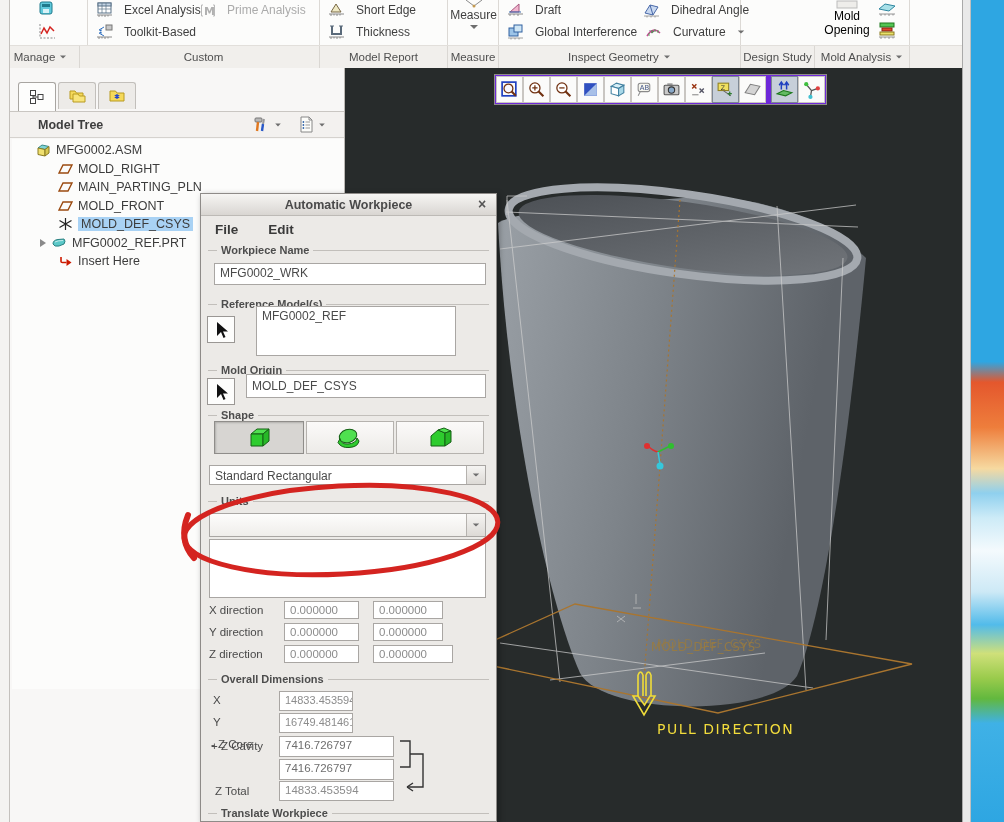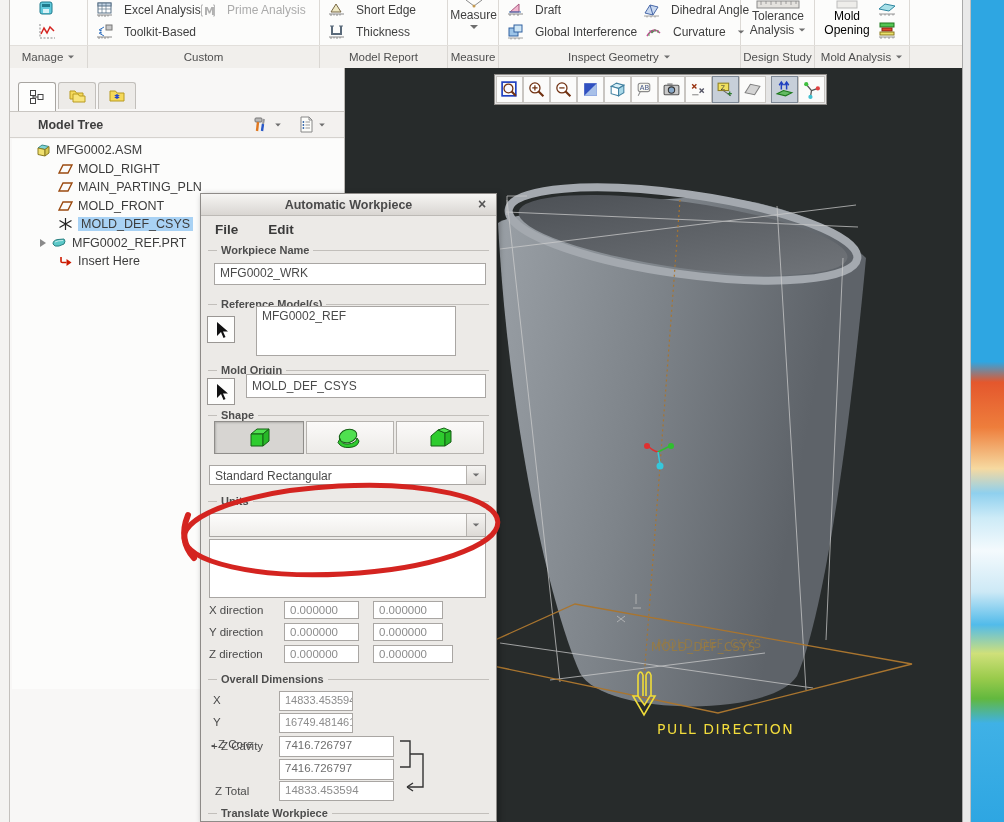--- a/index.html
+++ b/index.html
@@ -30,21 +30,21 @@
   .navtab.active { background:#FDFDFC; border-color:#A8A5A1; height:29px; }
   #navheader { position:absolute; left:0; top:43px; width:334px; height:27px; background:#F3F1EF; border-top:1px solid #C9C6C2; border-bottom:1px solid #D5D2CE; display:flex; align-items:center; }
   #navheader .title { font-size:12.5px; font-weight:bold; color:#3E3E3E; margin-left:28px; }
   #tree { position:absolute; left:2px; top:71px; width:332px; height:550px; background:#FCFCFB; font-size:12.5px; color:#3C3C3C; }
   .titem { position:absolute; display:flex; align-items:center; gap:5px; height:18px; white-space:nowrap; }
   .tsel { background:#A9D2F4; padding:0 3px; }
   .expander { width:0; height:0; border-top:4px solid transparent; border-bottom:4px solid transparent; border-left:6px solid #8A8A8A; }
 
   
   #canvas { left:345px; top:68px; width:617px; height:754px; background:#272B2B; }
-  #gtoolbar { position:absolute; left:149px; top:6px; height:31px; background:#e5e5e5; border:1px solid #8F8C88; display:flex; align-items:center; padding:1px; }
+  #gtoolbar { position:absolute; left:149px; top:6px; height:31px; background:#6d28d9; border:1px solid #8F8C88; display:flex; align-items:center; padding:1px; }
   .gbtn { width:27px; height:27px; background:#FBFBFA; border:1px solid #C9C6C2; display:flex; align-items:center; justify-content:center; margin-right:0px; }
   .gbtn.pressed { background:#C7CFD9; border-color:#7E8894; }
   .ggap { width:5px; height:27px; }
 
   
   #winborder { left:962px; top:0; width:9px; height:822px; background:#E9E9E9; border-left:1px solid #A9A9A9; border-right:1px solid #BFBFBF; }
   #wallpaper { left:971px; top:0; width:33px; height:822px;
     background:linear-gradient(180deg,#2EA6E2 0%,#2EA6E2 44%,#E4572D 46.5%,#EE7E3C 52%,#F6D9A0 57%,#8FD0EE 60%,#CDEBF7 63%,#F4FAFD 67%,#CDE9F6 72%,#52BBEA 76%,#CFE07A 79.5%,#9ACB4C 82.5%,#62B83E 85%,#3FB1E6 88%,#2EA6E2 100%); }
 
   
@@ -179,33 +179,20 @@
       <div class="ritem" style="left:146px;top:23px;">
         <svg width="17" height="16" viewBox="0 0 17 16">
             <path d="M2,12 Q8,2 15,9" stroke="#C84898" stroke-width="1.5" fill="none"></path>
             <path d="M4,12 v-3 M7,9 v-3 M10,8 v-3 M13,9 v-3" stroke="#48A048" stroke-width=".9"></path>
           </svg>
         <span>Curvature</span>
         <span class="tri-down" style="transform:scale(.8);"></span>
       </div>
     </div>
 
-    <div class="rgroup" style="left:741px;width:74px;">
-      <div class="bigbtn" style="left:4px;top:0;width:66px;">
-        <svg width="44" height="9" viewBox="0 0 44 9">
-            <rect x="1" y="1" width="42" height="7" fill="#E4E2DE" stroke="#8A8A8A"></rect>
-            <path d="M5,1 v4 M10,1 v3 M15,1 v4 M20,1 v3 M25,1 v4 M30,1 v3 M35,1 v4 M40,1 v3" stroke="#8A8A8A" stroke-width=".8"></path>
-          </svg>
-        <span>Tolerance</span>
-        <span style="display:flex;align-items:center;gap:4px;">
-            <span>Analysis</span>
-            <span class="tri-down" style="transform:scale(.8);"></span>
-          </span>
-      </div>
-    </div>
 
     <div class="rgroup" style="left:815px;width:95px;">
       <div class="bigbtn gray" style="left:6px;top:0;width:52px;">
         <svg width="26" height="9" viewBox="0 0 26 9">
             <rect x="3" y="1" width="20" height="7" fill="#EEEDEA" stroke="#BBB"></rect>
           </svg>
         <span>Mold</span>
         <span>Opening</span>
       </div>
       <div class="abs" style="left:62px;top:2px;">
@@ -218,21 +205,21 @@
         <svg width="20" height="18" viewBox="0 0 20 18">
             <rect x="3" y="1" width="14" height="4" fill="#54C454" stroke="#1E781E"></rect>
             <rect x="5" y="6" width="10" height="3" fill="#E04830" stroke="#8A2010"></rect>
             <rect x="3" y="10" width="14" height="3" fill="#E8E06A" stroke="#8A7A20"></rect>
             <path d="M2,15 H18 M4,15 v2 M8,15 v1.5 M12,15 v2 M16,15 v1.5" stroke="#8A8A8A" stroke-width=".9"></path>
           </svg>
       </div>
     </div>
 
     <div class="rlabelrow">
-      <div class="rlabel" style="left:10px;width:78px;">
+      <div class="rlabel" style="left:2px;width:78px;">
           <span>Manage</span>
           <span class="tri-down" style="transform:scale(.75);"></span>
         </div>
       <div class="rlabel" style="left:88px;width:232px;">
           <span>Custom</span>
         </div>
       <div class="rlabel" style="left:320px;width:128px;">
           <span>Model Report</span>
         </div>
       <div class="rlabel" style="left:448px;width:51px;">

